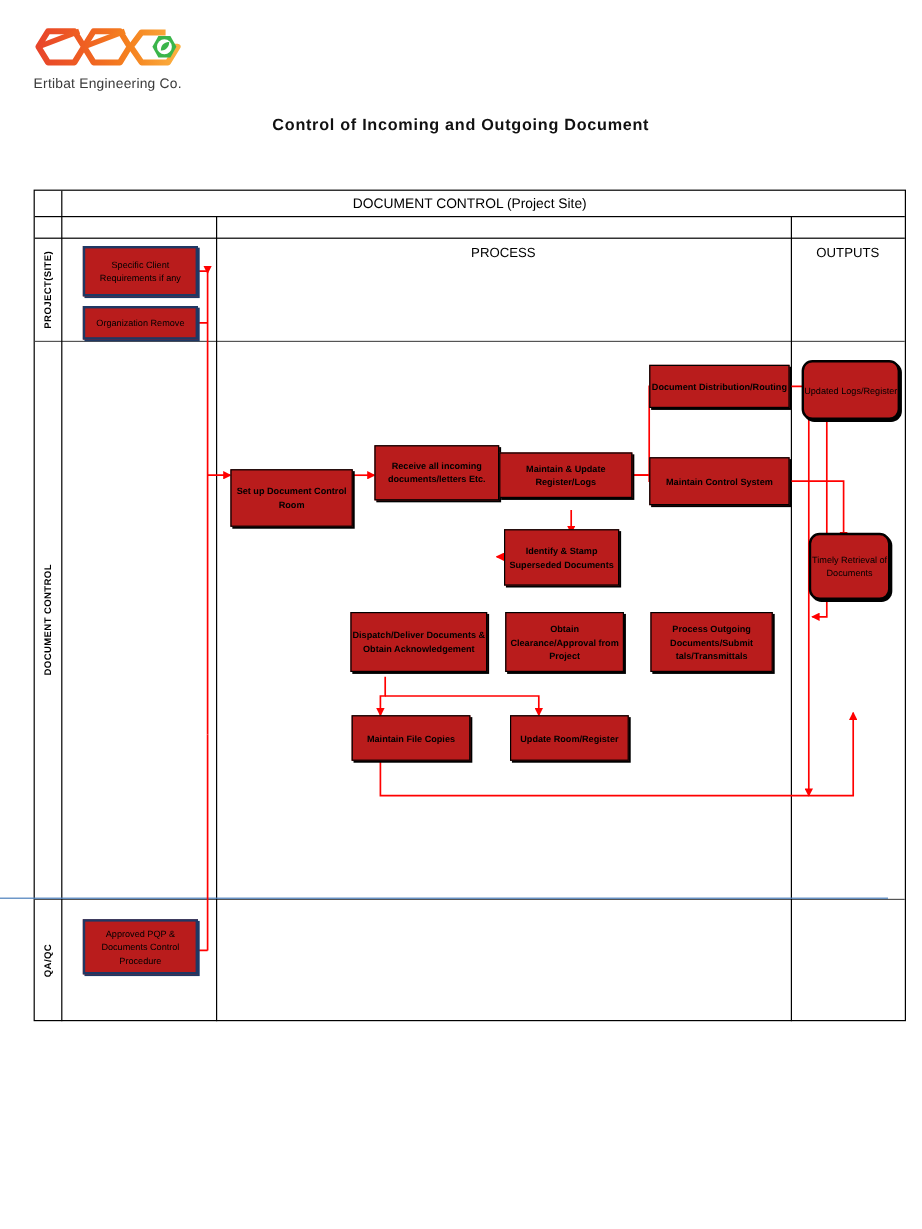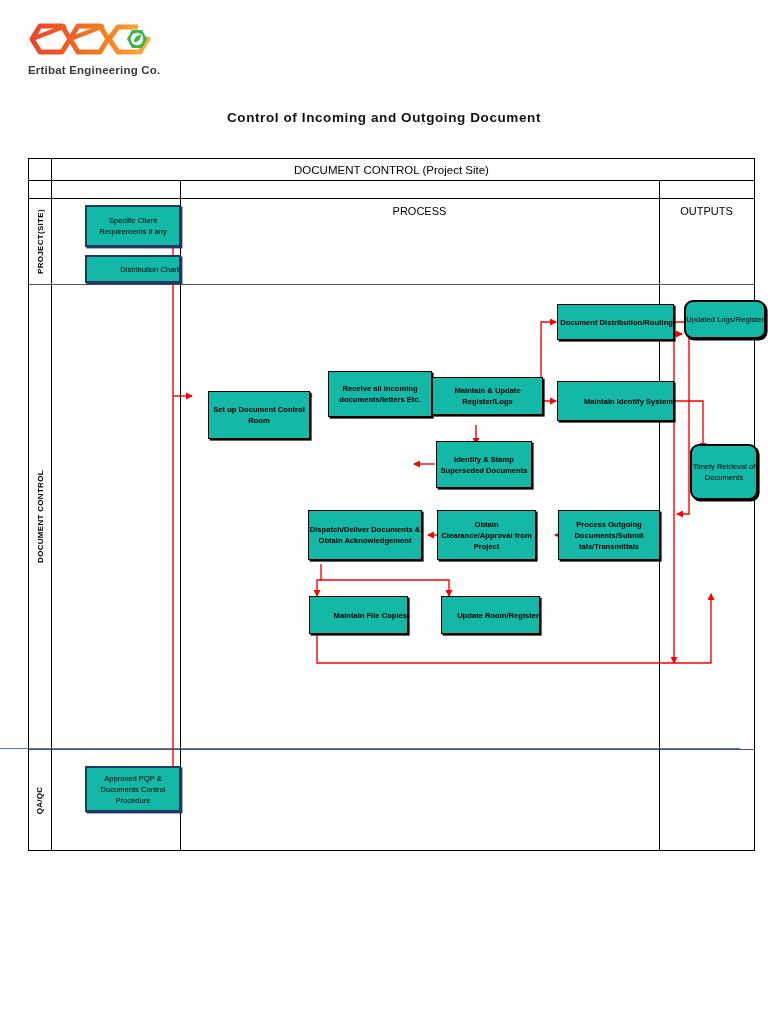--- a/index.html
+++ b/index.html
@@ -26,30 +26,30 @@
   }
   #logo-mark {
     position: absolute;
     left: 0; top: 0;
     width: 140px; height: 42px;
   }
   #logo-wordmark {
     position: absolute;
     left: 2px; top: 46px;
     font-size: 11.5px;
-    font-weight: bold;
+    font-weight: normal;
     letter-spacing: 0.2px;
     color: #3a3a3a;
     white-space: nowrap;
   }
 
   
   #doc-title {
     position: absolute;
-    left: 0; top: 110px;
+    left: 0; top: 96px;
     width: 768px;
     text-align: center;
     font-size: 13.5px;
     font-weight: bold;
     letter-spacing: 0.6px;
     color: #111;
   }
 
   
   #frame {
@@ -110,27 +110,26 @@
     transform: rotate(-90deg);
     white-space: nowrap;
   }
 
   
   .node {
     position: absolute;
     box-sizing: border-box;
     display: flex;
     align-items: center;
-    justify-content: flex-end;
+    justify-content: center;
     text-align: center;
-    background: #14b8a6;
+    background: #b91c1c;
     font-size: 7.6px;
     line-height: 1.45;
     z-index: 5;
-    margin-left: 16px;
   }
   .proc {
     border: 1.6px solid #000;
     box-shadow: 1.6px 1.6px 0 0 #000;
     font-weight: bold;
   }
   .inputbox {
     border: 2px solid #1f3864;
     box-shadow: 1.4px 1.4px 0 0 #1f3864;
   }
@@ -282,21 +281,21 @@
 
       <path d="M660,164 L660,355 L648,355"></path>
     </g>
   </svg>
 
   <div class="node inputbox" style="left:40px;top:46px;width:96px;height:42px">
     <span>Specific Client Requirements if any</span>
   </div>
 
   <div class="node inputbox" style="left:40px;top:96px;width:96px;height:28px">
-    <span>Distribution Chart</span>
+    <span>Organization Remove</span>
   </div>
 
   <div class="node inputbox" style="left:40px;top:607px;width:96px;height:46px">
     <span>Approved PQP &amp; Documents Control Procedure</span>
   </div>
 
   <div class="node proc" style="left:163px;top:232px;width:102px;height:48px">
     <span>Set up Document Control Room</span>
   </div>
 
@@ -306,21 +305,21 @@
 
   <div class="node proc" style="left:387px;top:218px;width:111px;height:38px">
     <span>Maintain &amp; Update Register/Logs</span>
   </div>
 
   <div class="node proc" style="left:512px;top:145px;width:117px;height:36px">
     <span>Document Distribution/Routing</span>
   </div>
 
   <div class="node proc" style="left:512px;top:222px;width:117px;height:40px">
-    <span>Maintain Identify System</span>
+    <span>Maintain Control System</span>
   </div>
 
   <div class="node proc" style="left:391px;top:282px;width:96px;height:47px">
     <span>Identify &amp; Stamp Superseded Documents</span>
   </div>
 
 
   <div class="node proc" style="left:513px;top:351px;width:102px;height:50px">
     <span>Process Outgoing Documents/Submit tals/Transmittals</span>
   </div>
@@ -334,21 +333,21 @@
   </div>
 
   <div class="node proc" style="left:264px;top:437px;width:99px;height:38px">
     <span>Maintain File Copies</span>
   </div>
 
   <div class="node proc" style="left:396px;top:437px;width:99px;height:38px">
     <span>Update Room/Register</span>
   </div>
 
-  <div class="node outputbox" style="left:639px;top:141px;width:82px;height:39px">
+  <div class="node outputbox" style="left:639px;top:141px;width:82px;height:50px">
     <span>Updated Logs/Register</span>
   </div>
 
   <div class="node outputbox" style="left:645px;top:285px;width:68px;height:56px">
     <span>Timely Retrieval of Documents</span>
   </div>
 
 </div>
 
 </body></html>

